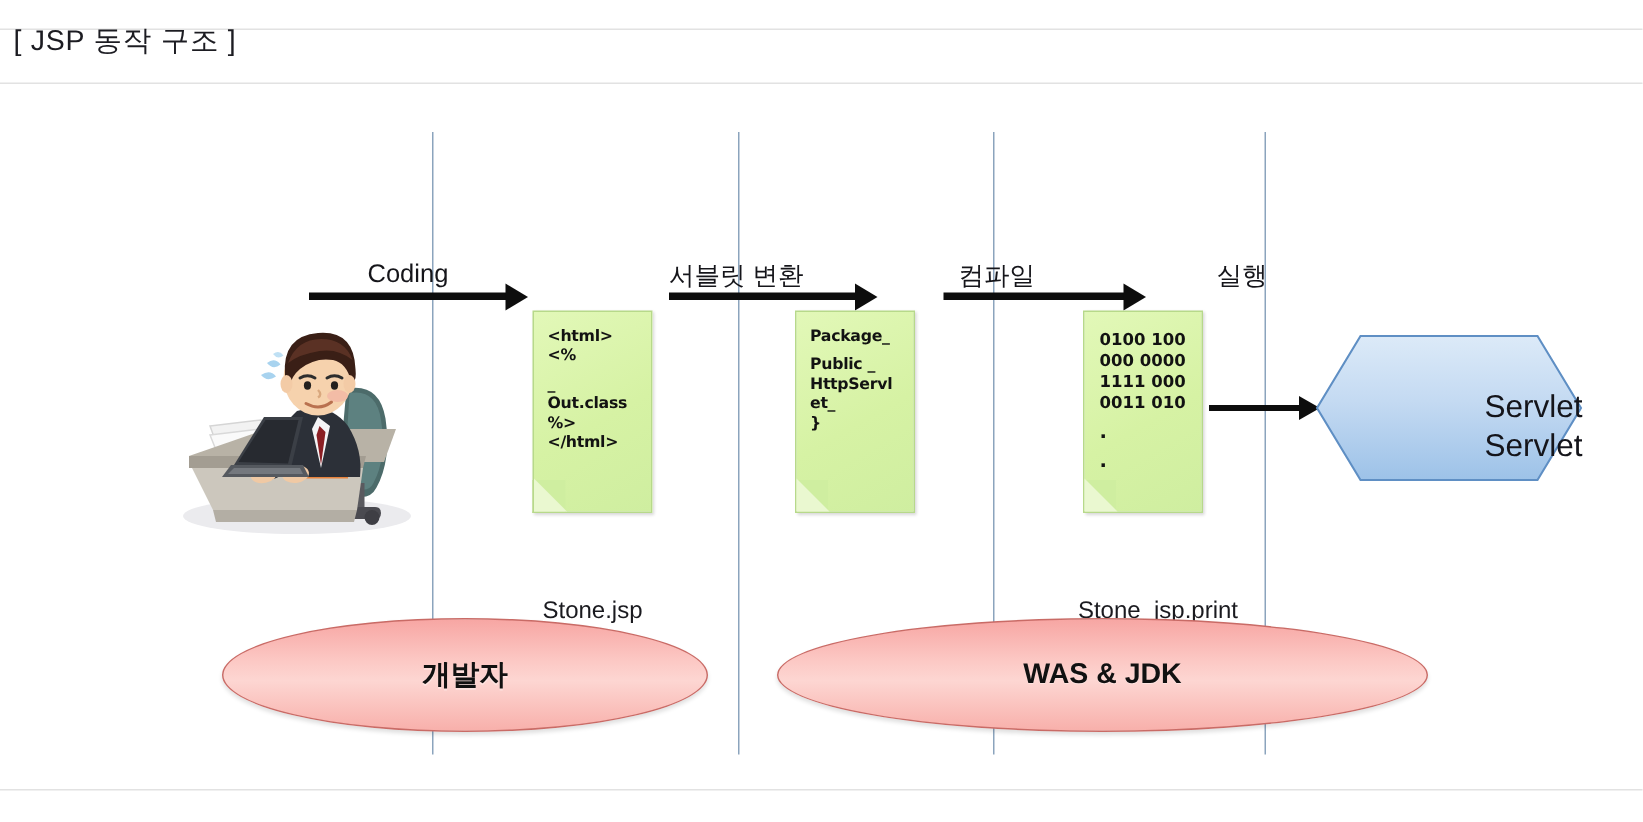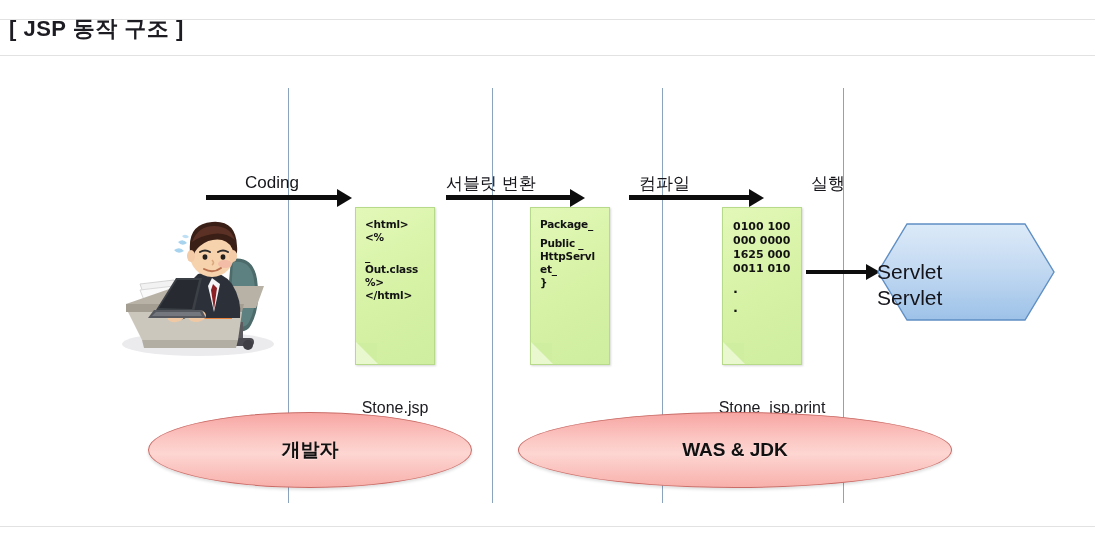--- a/index.html
+++ b/index.html
@@ -18,21 +18,21 @@
     border:1px solid #e2e2e2;border-radius:10px;background:#fff;
   }
   .frame-main{
     position:absolute;left:-10px;top:55px;width:1160px;height:470px;
     border:1px solid #e2e2e2;border-radius:10px;background:#fff;
   }
 
   
   .title{
     position:absolute;left:9px;top:14px;
-    font-size:22px;font-weight:bold;color:#1c1c22;
+    font-size:19px;font-weight:normal;color:#1c1c22;
     letter-spacing:.5px;white-space:nowrap;
   }
 
   
   .vline{position:absolute;width:1px;background:#8ba4bd;}
 
   
   .arrow{position:absolute;height:5px;background:#0d0d0d;}
   .arrow::after{
     content:"";position:absolute;right:-13px;top:50%;
@@ -49,21 +49,21 @@
     border-top:8px solid transparent;
     border-bottom:8px solid transparent;
   }
   .arrow-label{
     position:absolute;font-size:17px;color:#15151a;
     white-space:nowrap;font-weight:500;
   }
 
   
   .doc{
-    position:absolute;width:80px;height:158px;
+    position:absolute;width:80px;height:135px;
     background:linear-gradient(150deg,#e2f8b8 0%,#d6f2a4 55%,#cfeea0 100%);
     border:1px solid #b7d98a;
     box-shadow:1px 1px 2px rgba(0,0,0,.16);
     box-sizing:border-box;
   }
   .doc .fold{
     position:absolute;left:-1px;bottom:-1px;width:22px;height:22px;
     background:linear-gradient(45deg,#ffffff 0%,#ffffff 50%,#cfeea0 50%,#cfeea0 100%);
     border-left:1px solid #b7d98a;border-bottom:1px solid #b7d98a;
     box-sizing:border-box;
@@ -87,21 +87,21 @@
   .caption{
     position:absolute;font-size:16px;color:#1a1a1f;
     white-space:nowrap;text-align:center;margin-top:32px;
   }
 
   
   .hexwrap{position:absolute;left:877px;top:223px;width:178px;height:98px;}
   .hexwrap svg{display:block;}
   .hex-label{
     position:absolute;left:0;top:0;width:178px;height:124px;
-    display:flex;flex-direction:column;align-items:flex-start;justify-content:center;
+    display:flex;flex-direction:column;align-items:flex-end;justify-content:center;
     font-size:21px;color:#14141a;line-height:26px;pointer-events:none;
   }
 
   
   .ellipse{
     position:absolute;border-radius:50%;
     background:linear-gradient(180deg,#f7a6a3 0%,#fcc9c5 38%,#fdd6d2 55%,#f8b0ab 100%);
     border:1px solid #c96b66;
     box-shadow:0 2px 3px rgba(0,0,0,.13);
     display:flex;align-items:center;justify-content:center;
@@ -218,21 +218,21 @@
     <div class="fold"></div>
   </div>
 
   <div class="arrow-label" style="left:639px;top:172px;">컴파일</div>
   <div class="arrow" style="left:629px;top:195px;width:122px;"></div>
 
   <div class="doc" style="left:722px;top:207px;">
     <div class="doc-text bin">
       <div>0100 100</div>
       <div>000 0000</div>
-      <div>1625 000</div>
+      <div>1111 000</div>
       <div>0011 010</div>
       <div class="sp"></div>
       <div class="dot">.</div>
       <div class="sp"></div>
       <div class="dot">.</div>
     </div>
     <div class="fold"></div>
   </div>
   <div class="caption" style="left:698px;top:367px;width:148px;">Stone_jsp.print</div>
 

